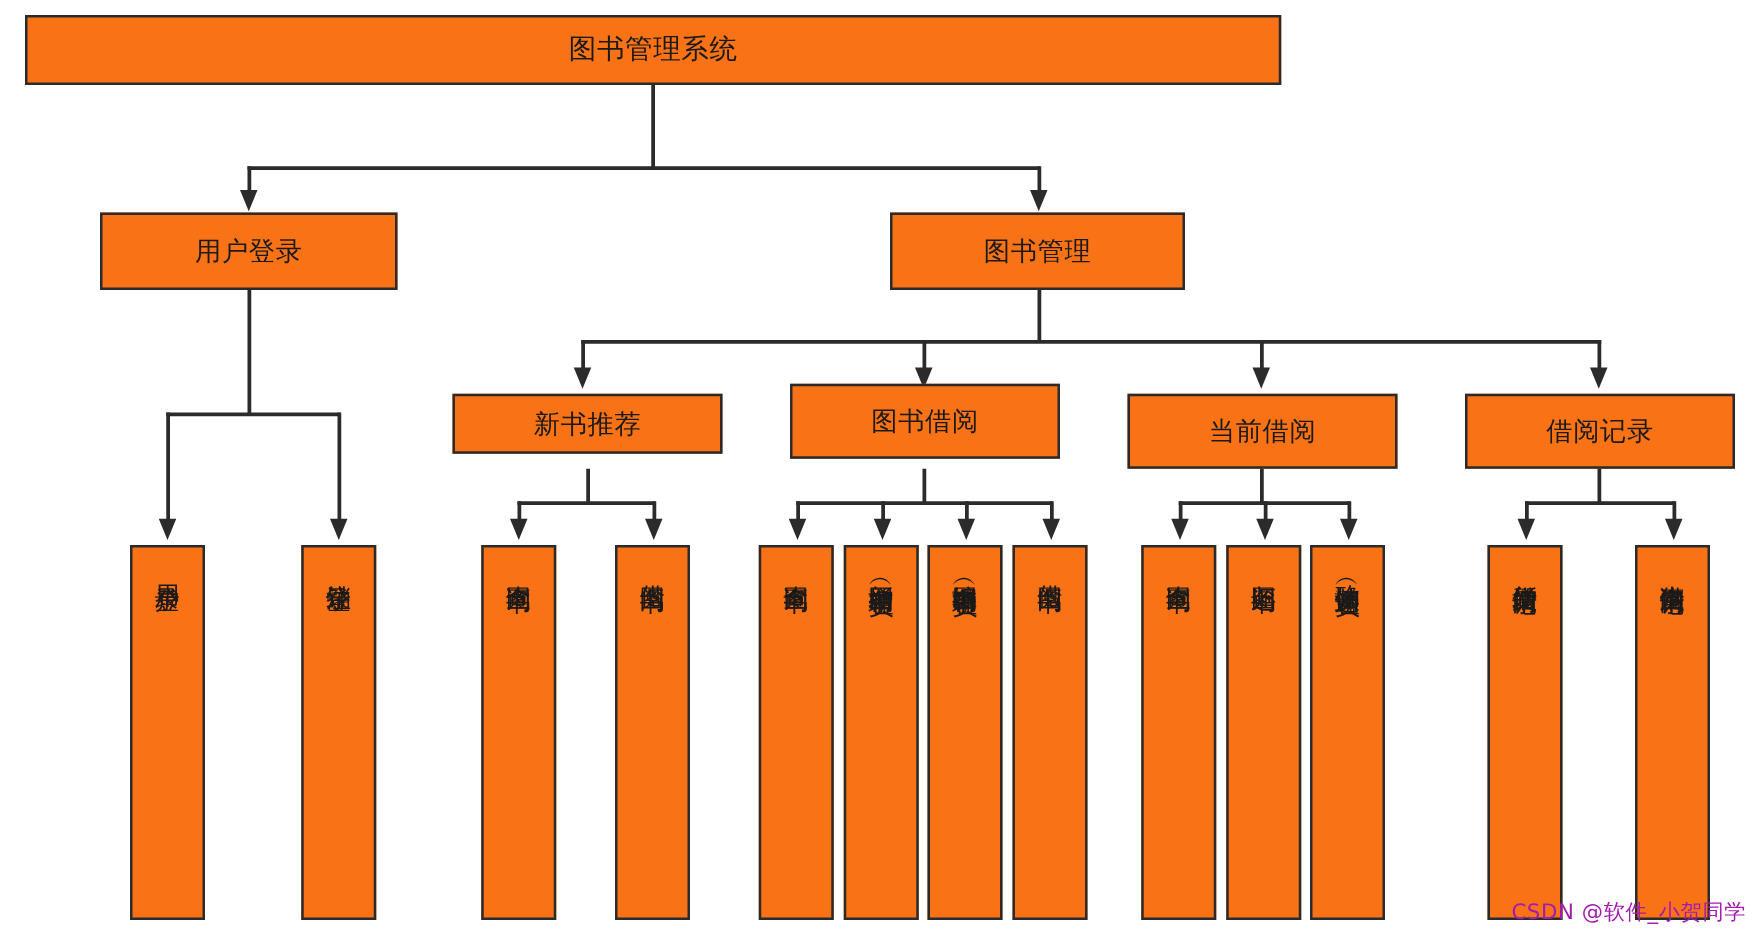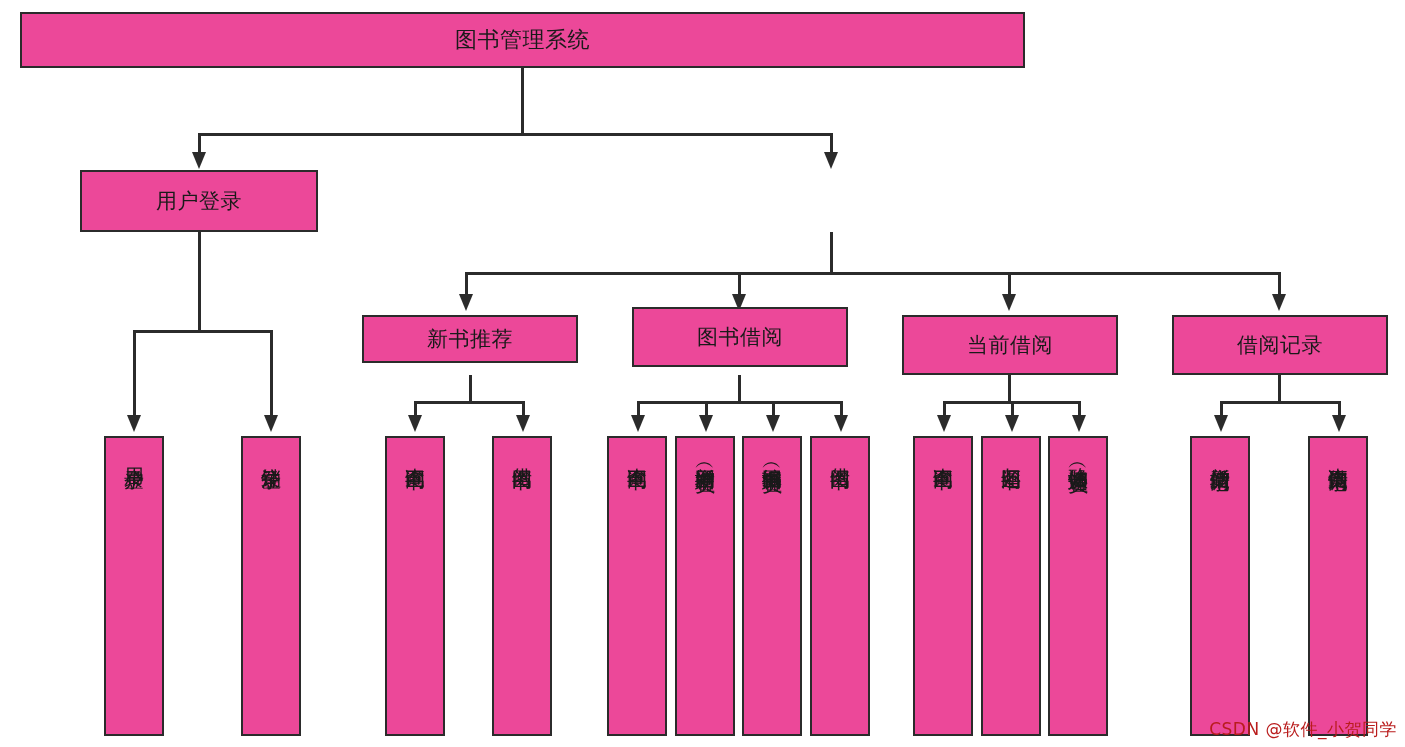--- a/index.html
+++ b/index.html
@@ -15,21 +15,21 @@
     position: relative;
     width: 1405px;
     height: 747px;
     background: #ffffff;
     overflow: hidden;
   }
   
   .node {
     position: absolute;
     box-sizing: border-box;
-    background: #ec4899;
+    background: #f97316;
     border: 2.5px solid #2b2b2b;
     display: flex;
     align-items: center;
     justify-content: center;
     color: #1a1a1a;
   }
   .node.h {            
     font-size: 21px;
     line-height: 1;
     letter-spacing: 0.5px;
@@ -65,21 +65,21 @@
     border-left: 7px solid transparent;
     border-right: 7px solid transparent;
     border-top: 17px solid #2b2b2b;
   }
   
   #watermark {
     position: absolute;
     right: 8px;
     bottom: 6px;
     font-size: 17px;
-    color: #b91c1c;
+    color: #a21caf;
     white-space: nowrap;
     letter-spacing: 0.5px;
   }
 </style>
 </head>
 <body>
 
 <div id="canvas">
 
   <div class="node h root" style="left:20px; top:12px; width:1005px; height:56px;">
@@ -91,20 +91,23 @@
   <div class="hline" style="left:198px; top:133px; width:634px;"></div>
 
   <div class="vline" style="left:198px; top:133px; height:20px;"></div>
   <div class="arrow" style="left:192px; top:152px;"></div>
 
   <div class="vline" style="left:830px; top:133px; height:20px;"></div>
   <div class="arrow" style="left:824px; top:152px;"></div>
 
   <div class="node h" style="left:80px; top:170px; width:238px; height:62px;">
     <span>用户登录</span>
+  </div>
+  <div class="node h" style="left:712px; top:170px; width:236px; height:62px;">
+    <span>图书管理</span>
   </div>
 
   <div class="vline" style="left:198px; top:232px; height:100px;"></div>
   <div class="hline" style="left:133px; top:330px; width:139px;"></div>
   <div class="vline" style="left:133px; top:330px; height:86px;"></div>
   <div class="arrow" style="left:127px; top:415px;"></div>
   <div class="vline" style="left:270px; top:330px; height:86px;"></div>
   <div class="arrow" style="left:264px; top:415px;"></div>
 
   <div class="vline" style="left:830px; top:232px; height:42px;"></div>

